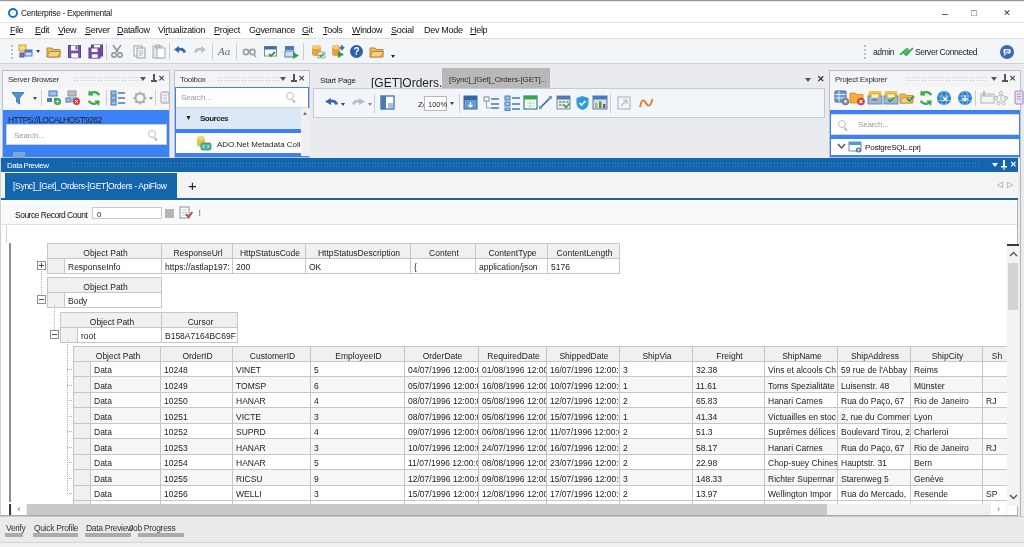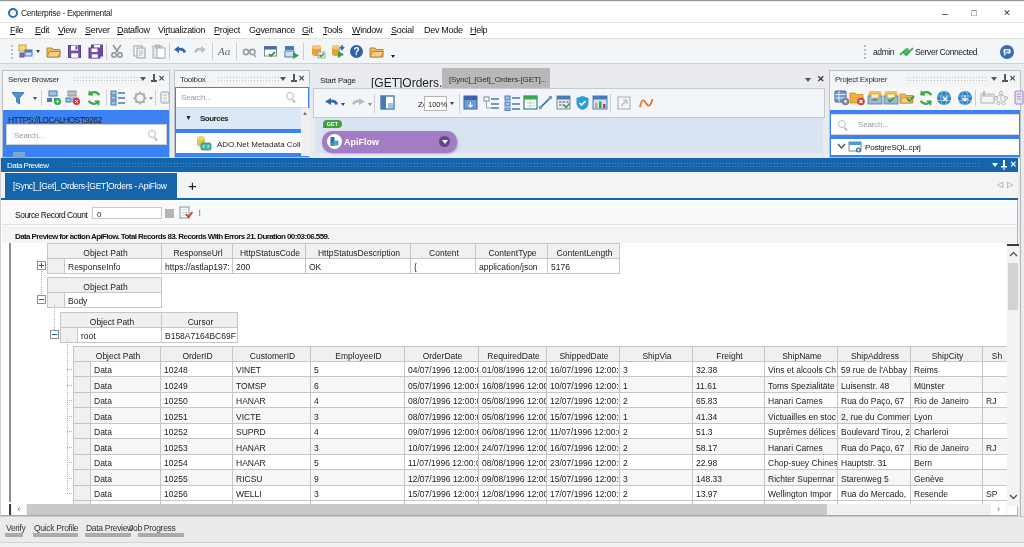--- a/index.html
+++ b/index.html
@@ -370,36 +370,20 @@
             <rect x="11" y="9" width="2.5" height="4" fill="#d23b3b"></rect>
           </svg>
         <div class="tbsep" style="left:296px; top:5px; height:19px;"></div>
         <svg class="abs" style="left:303px; top:7px;" width="15" height="14">
             <rect x="1" y="1" width="12" height="12" fill="none" stroke="#b5bac0" stroke-width="1.2"></rect>
             <path d="M4 10 L10 4 M10 4 h-4 M10 4 v4" stroke="#b5bac0" stroke-width="1.2" fill="none"></path>
           </svg>
         <svg class="abs" style="left:324px; top:6px;" width="17" height="16">
             <path d="M2 12 C3.5 4 6 4 8 8 C10 12 12.5 12 14.5 4" fill="none" stroke="#e07b28" stroke-width="1.8"></path>
           </svg>
-      </div>
-      <div class="abs" style="left:2px; top:54px; width:508px; height:35px; background:#d9e3f1;">
-        <div class="abs" style="left:8px; top:2px; width:19px; height:8px; background:#3da23a; border-radius:4px 4px 4px 0; color:#fff; font-size:5.5px; font-weight:bold; text-align:center; line-height:8px;">GET</div>
-        <div class="abs" style="left:7px; top:13px; width:135px; height:22px; background:#a27cc4; border-radius:10px; box-shadow:1px 1px 2px rgba(120,120,160,0.5);">
-          <div class="abs" style="left:5px; top:3px; width:15px; height:15px; background:#fff; border-radius:50%;">
-            <svg width="15" height="15">
-                <rect x="3.5" y="3" width="4" height="8" rx="1" fill="#2d6da8"></rect>
-                <rect x="3.5" y="9" width="4" height="3" fill="#35a84c"></rect>
-                <rect x="6.5" y="6.5" width="5" height="5" rx="1" fill="#4a9fd8"></rect>
-              </svg>
-          </div>
-          <span class="abs" style="left:22px; top:6px; color:#fff; font-weight:bold; font-size:9px; letter-spacing:0px;">ApiFlow</span>
-          <div class="abs" style="left:117px; top:5px; width:11px; height:11px; background:#63477e; border-radius:50%;">
-            <div class="abs" style="left:2.5px; top:4px; width:0; height:0; border:3px solid transparent; border-top:4px solid #fff;"></div>
-          </div>
-        </div>
       </div>
     </div>
 
     <div class="panel" style="left:829px; top:6px; width:192px; height:88px;">
       <div class="ptitle">
           <span class="txt">Project Explorer</span>
         <div class="dotgrip abs" style="left:76px; top:5px; width:82px; height:6px;"></div>
         <div class="pbtn-arrow" style="right:23px; top:6px;"></div>
         <div class="pbtn-pin" style="right:14px; top:3px;"></div>
         <div class="pbtn-x" style="right:4px; top:3px;">✕</div>
@@ -516,23 +500,20 @@
         <div class="abs" style="left:90px; top:5px; width:70px; height:12px; background:#fff; border:1px solid #c9c9c9; padding:2px 0 0 4px; font-size:8px;">0</div>
         <div class="abs" style="left:163px; top:7px; width:9px; height:9px; background:#b5b5b5;"></div>
         <svg class="abs" style="left:177px; top:4px;" width="14" height="15">
             <rect x="1" y="1" width="9" height="11" fill="#fff" stroke="#8a8f96"></rect>
             <path d="M3 4 h5 M3 6.5 h5 M3 9 h5" stroke="#b5bac0" stroke-width="0.8"></path>
             <path d="M7 8 l2.5 3 l4 -5" stroke="#c43b3b" stroke-width="1.8" fill="none"></path>
           </svg>
         <span class="abs" style="left:196px; top:5px; color:#999; font-weight:bold; font-size:9.5px;">!</span>
       </div>
 
-      <div class="abs" style="left:1px; top:24px; width:1015px; height:18px; background:#f3f4f5;">
-        <span class="abs" style="left:13px; top:6px; font-size:8px; letter-spacing:-0.6px; font-weight:bold; color:#111;">Data Preview for action ApiFlow. Total Records 83. Records With Errors 21. Duration 00:03:06.559.</span>
-      </div>
 
       <div class="abs" style="left:0; top:41px; width:1016px; bottom:0; background:#fff;" id="grid">
                 <div class="abs" style="left:8px; top:0; width:2px; height:259px; background:#8f8f8f;"></div>
         <div class="gtable" style="left:46px; top:0;">
         <div class="grow">
               <div class="gcell ghead gfirst" style="width:115px;">Object Path</div>
               <div class="gcell ghead" style="width:71px;">ResponseUrl</div>
               <div class="gcell ghead" style="width:73px;">HttpStatusCode</div>
               <div class="gcell ghead" style="width:105px;">HttpStatusDescription</div>
               <div class="gcell ghead" style="width:65px;">Content</div>

